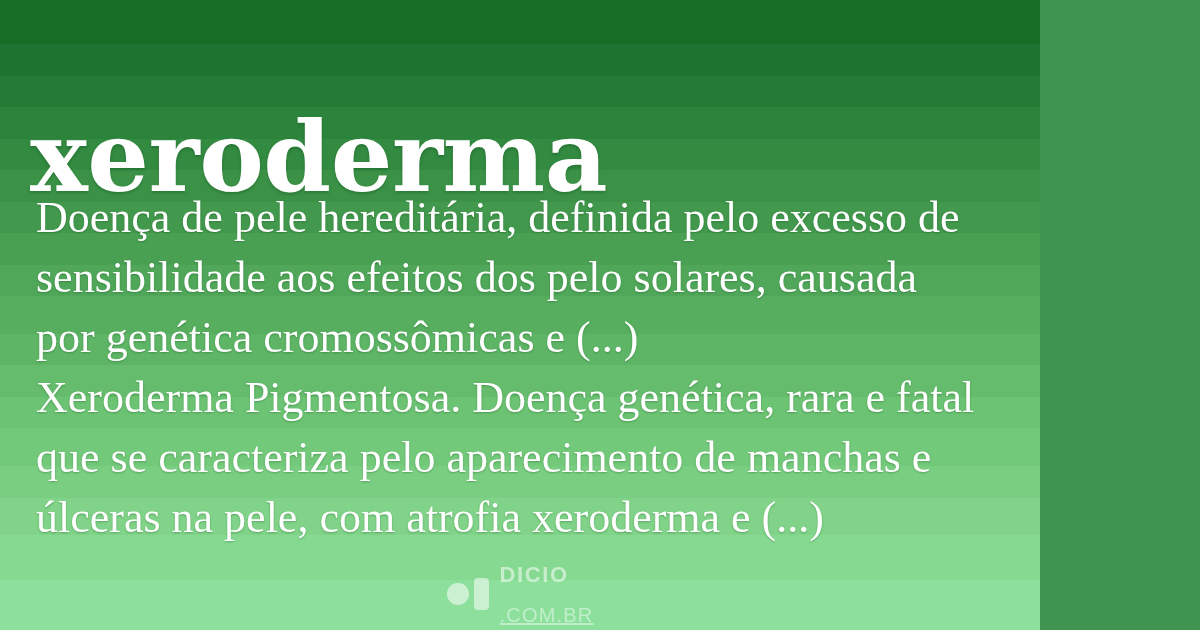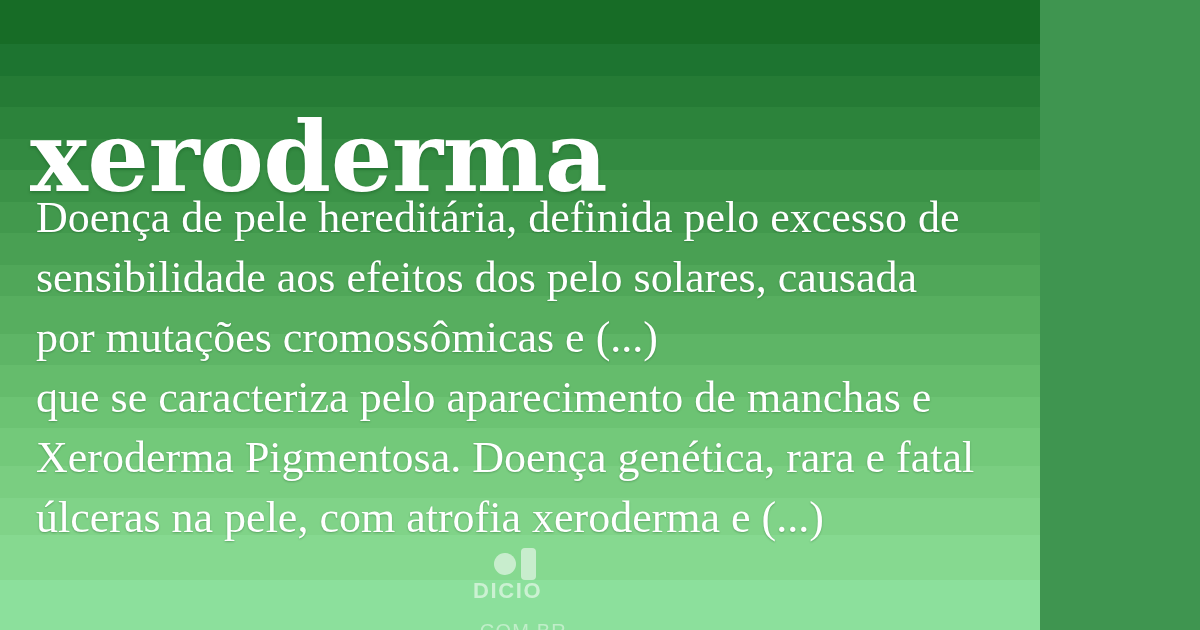--- a/index.html
+++ b/index.html
@@ -100,21 +100,20 @@
   .logo {
     position: absolute;
     left: 0;
     right: 0;
     bottom: 14px;
     height: 44px;
     display: flex;
     align-items: center;
     justify-content: center;
     opacity: 0.55;
-    flex-direction: column;
   }
   .logo-mark {
     display: flex;
     align-items: center;
     gap: 5px;
     margin-right: 11px;
   }
   .logo-dot {
     width: 22px;
     height: 22px;
@@ -154,23 +153,23 @@
 </head>
 <body>
 
 <div class="banner">
 
   <h1 class="headword">xeroderma</h1>
 
   <div class="definitions">
     <div class="defline">Doença de pele hereditária, definida pelo excesso de</div>
     <div class="defline">sensibilidade aos efeitos dos pelo solares, causada</div>
-    <div class="defline">por mutações cromossômicas e (...)</div>
+    <div class="defline">por genética cromossômicas e (...)</div>
+    <div class="defline">Xeroderma Pigmentosa. Doença genética, rara e fatal</div>
     <div class="defline">que se caracteriza pelo aparecimento de manchas e</div>
-    <div class="defline">Xeroderma Pigmentosa. Doença genética, rara e fatal</div>
     <div class="defline">úlceras na pele, com atrofia xeroderma e (...)</div>
   </div>
 
   <div class="logo">
     <div class="logo-mark">
       <span class="logo-dot"></span>
       <span class="logo-bar"></span>
     </div>
     <div class="logo-text">
       <span class="logo-name">DICIO</span>

